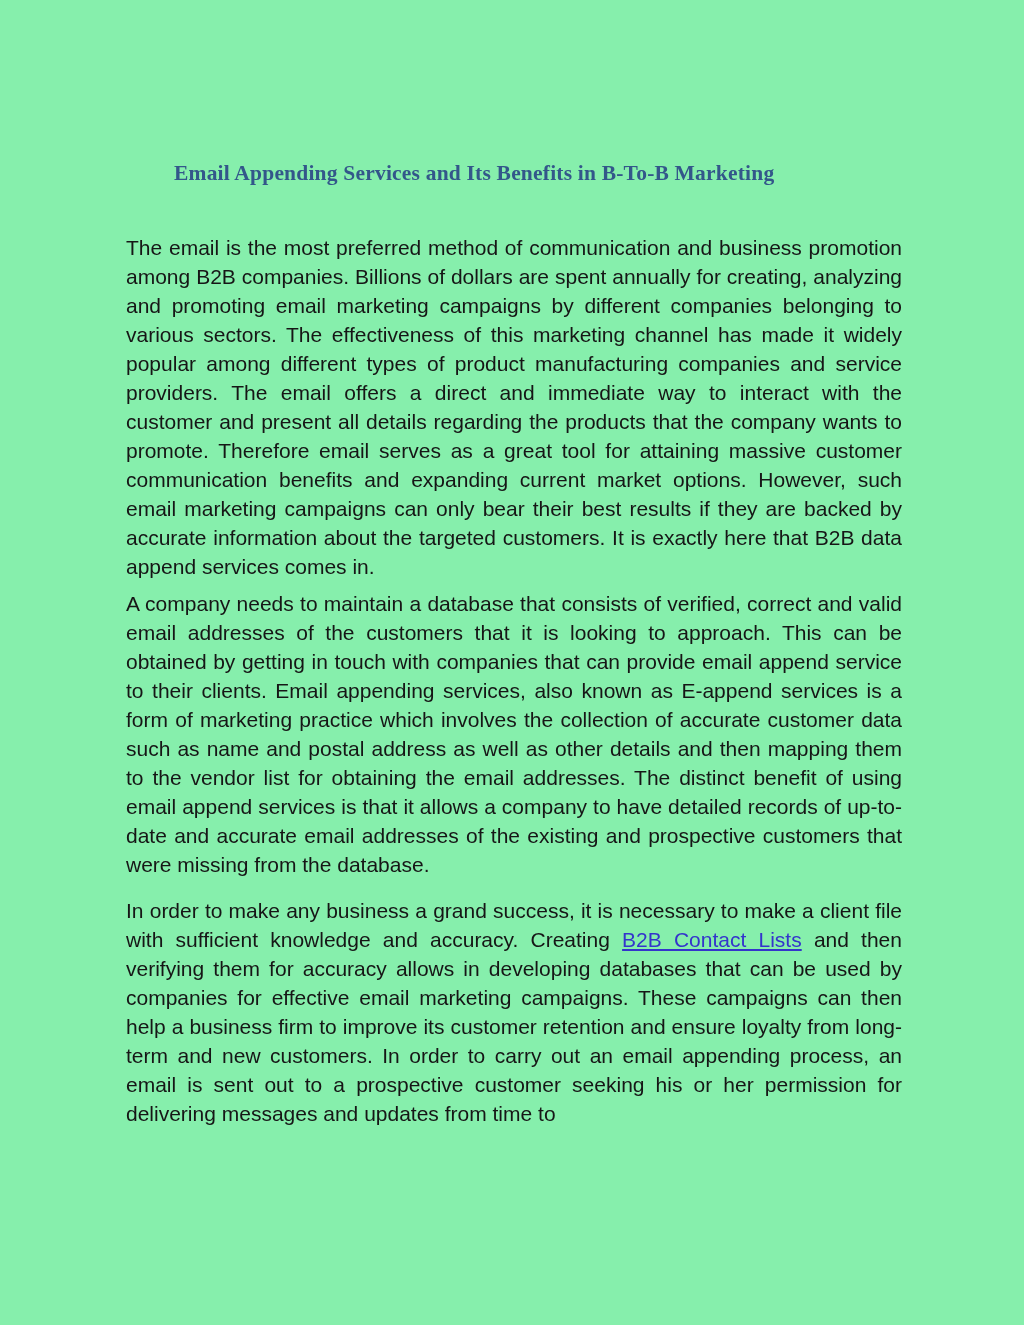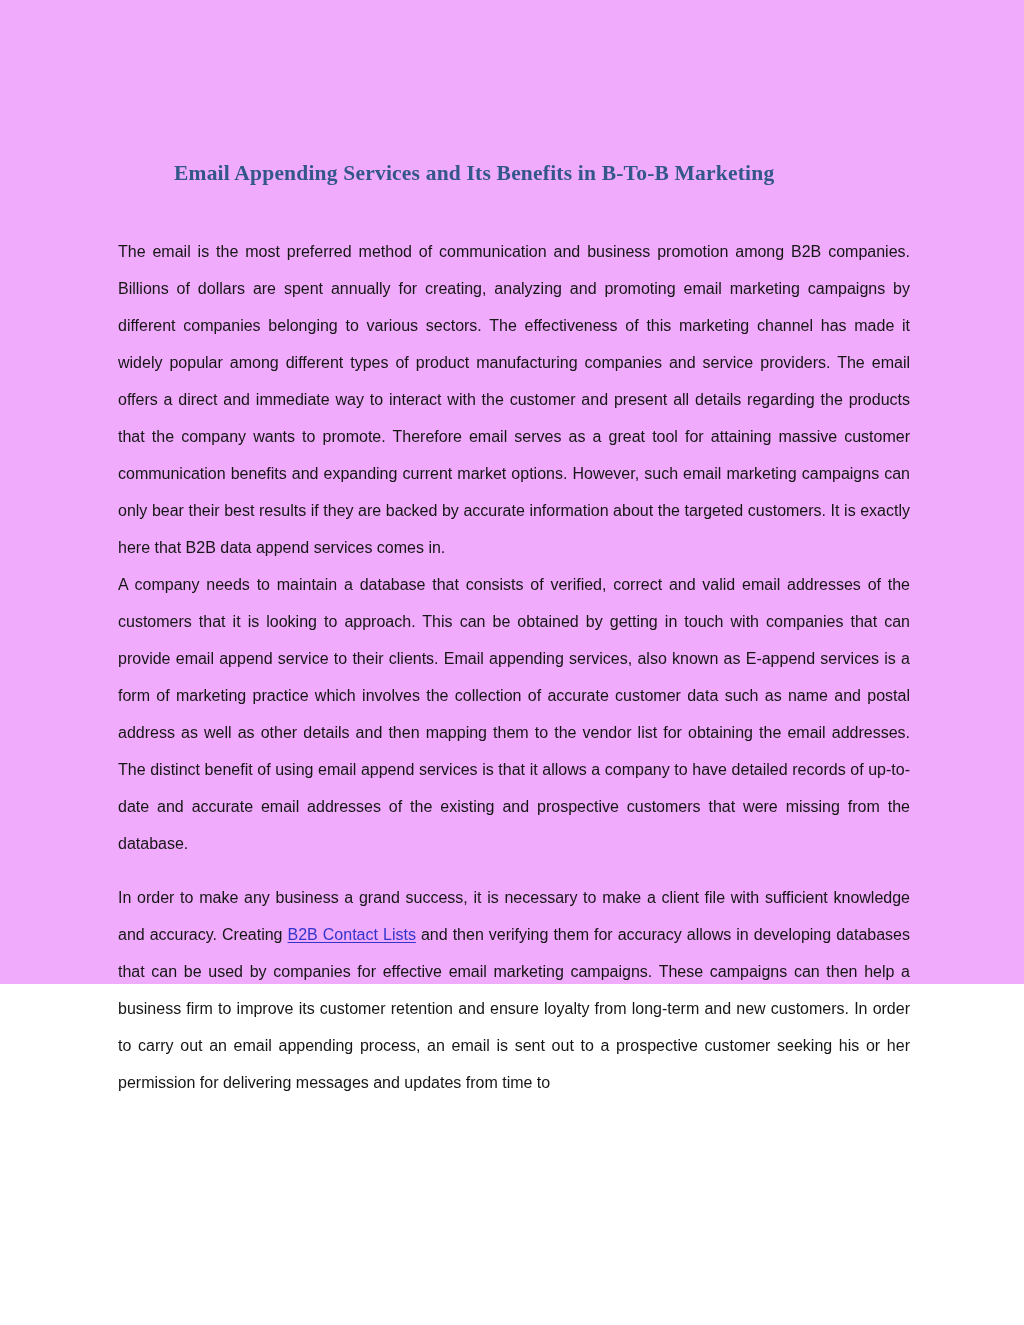--- a/index.html
+++ b/index.html
@@ -11,22 +11,22 @@
     width: 1024px;
     height: 1325px;
     font-family: "Liberation Sans", sans-serif;
     color: #111111;
     overflow: hidden;
   }
 
   .page {
     position: relative;
     width: 1024px;
-    height: 984px;
-    background: #f0abfc;
+    height: 1325px;
+    background: #86efac;
   }
 
   .content {
     position: absolute;
     left: 118px;
     top: 0;
     width: 792px;
   }
 
   .doc-title {
@@ -35,26 +35,26 @@
     font-size: 21.5px;
     letter-spacing: 0.2px;
     color: #33578a;
     margin: 0;
     padding-top: 160px;
     padding-left: 56px;
     line-height: 1.25;
   }
 
   .para {
-    font-size: 16px;
-    line-height: 37px;
+    font-size: 21px;
+    line-height: 29px;
     text-align: justify;
     text-justify: inter-word;
     color: #161616;
-    margin: 0;
+    margin: 8px;
   }
 
   .para.p1 { margin-top: 46px; }
   .para.p2 { margin-top: 0px; }
   .para.p3 { margin-top: 17px; }
 
   .doc-link {
     color: #3434cc;
     text-decoration: underline;
     text-underline-offset: 2px;

